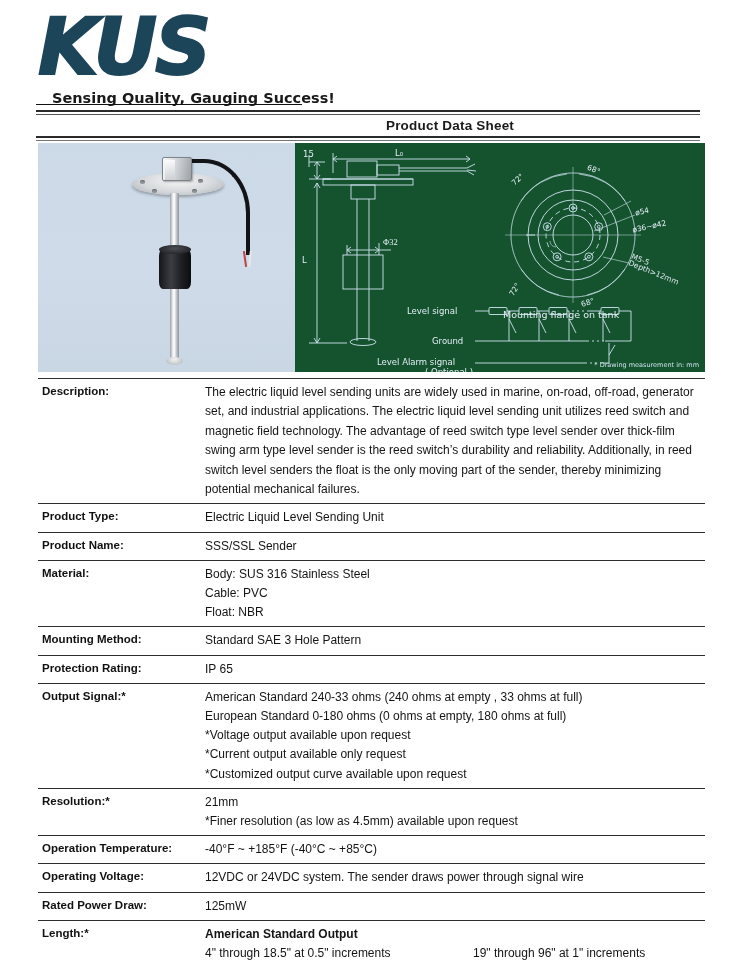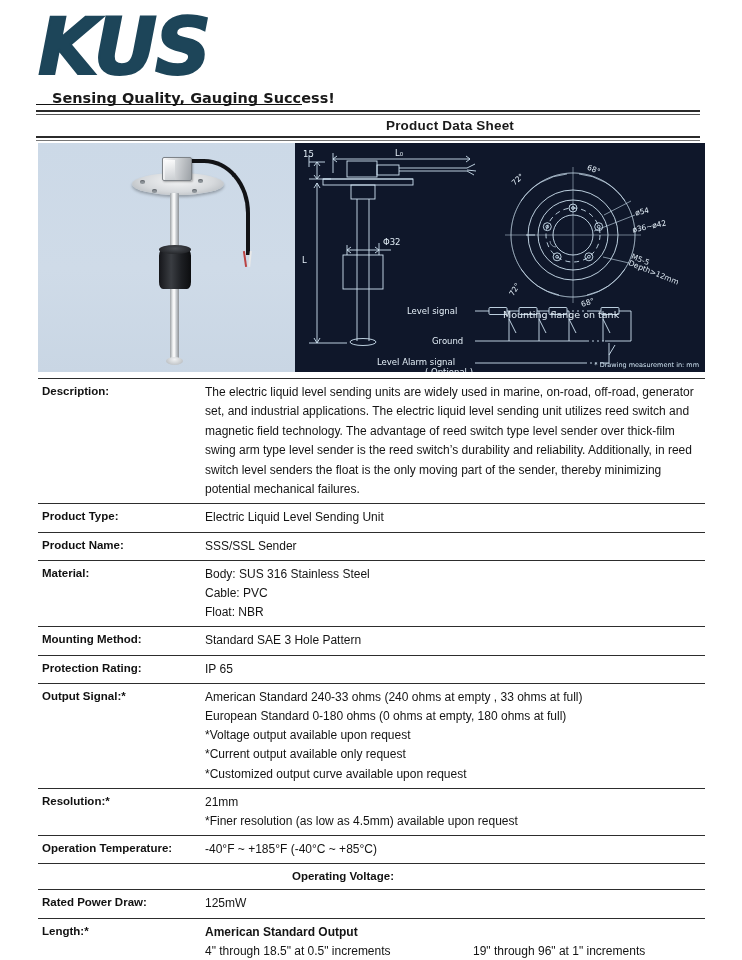--- a/index.html
+++ b/index.html
@@ -95,21 +95,21 @@
     border-right:4px solid #121316; border-bottom:0;
     border-top-right-radius:46px 54px;
     border-top:4px solid #121316;
   }
   .wire-r { position:absolute; left:118px; top:100px; width:2px; height:16px; background:#b44; transform:rotate(-8deg); }
   .wire-w { position:absolute; left:123px; top:100px; width:2px; height:16px; background:#e8e8e8; transform:rotate(6deg); }
 
   
   .bp-pane {
     position:relative; width:410px; height:229px;
-    background:#0f172a; color:#dce9f4; margin-left:0;
+    background:#14532d; color:#dce9f4; margin-left:0;
     font-family:"DejaVu Sans", sans-serif;
     overflow:hidden;
   }
   .bp-pane svg { position:absolute; left:0; top:0; }
   .bp-label { position:absolute; font-size:8.5px; color:#e3eef7; white-space:nowrap; }
   .bp-label.sm { font-size:7.5px; }
   .bp-note { position:absolute; right:6px; bottom:3px; font-size:6.5px; color:#cfe2f0; }
 
   
   .table { position:absolute; left:38px; top:378px; width:667px; }
@@ -281,21 +281,21 @@
             <line x1="126" y1="52" x2="134" y2="52"></line>
             <line x1="134" y1="52" x2="134" y2="32"></line>
             <line x1="134" y1="44" x2="140" y2="34"></line>
           </g>
         </g>
       </svg>
 
       <div class="bp-label" style="left:8px; top:6px;">15</div>
       <div class="bp-label" style="left:100px; top:5px;">L₀</div>
       <div class="bp-label" style="left:7px; top:112px;">L</div>
-      <div class="bp-label" style="left:88px; top:94px;">Φ32</div>
+      <div class="bp-label" style="left:88px; top:94px;font-family:Liberation Serif, serif;">Φ32</div>
 
       <div class="bp-label sm" style="left:216px; top:32px; transform:rotate(-42deg);">72°</div>
       <div class="bp-label sm" style="left:213px; top:142px; transform:rotate(-58deg);">72°</div>
       <div class="bp-label sm" style="left:292px; top:22px; transform:rotate(22deg);">68°</div>
       <div class="bp-label sm" style="left:286px; top:155px; transform:rotate(-18deg);">68°</div>
 
       <div class="bp-label sm" style="left:340px; top:64px; transform:rotate(-12deg);">ø54</div>
       <div class="bp-label sm" style="left:337px; top:79px; transform:rotate(-12deg);">ø36~ø42</div>
       <div class="bp-label sm" style="left:336px; top:112px; transform:rotate(22deg);">M5-5</div>
       <div class="bp-label sm" style="left:332px; top:125px; transform:rotate(22deg);">Depth&gt;12mm</div>
@@ -378,20 +378,23 @@
 
     <div class="trow">
       <div class="tlabel">Operation Temperature:</div>
       <div class="tval">
         <span class="ln">-40°F ~ +185°F (-40°C ~ +85°C)</span>
       </div>
     </div>
 
     <div class="trow">
       <div class="tlabel">Operating Voltage:</div>
+      <div class="tval">
+        <span class="ln">12VDC or 24VDC system.  The sender draws power through signal wire</span>
+      </div>
     </div>
 
     <div class="trow">
       <div class="tlabel">Rated Power Draw:</div>
       <div class="tval">
         <span class="ln">125mW</span>
       </div>
     </div>
 
     <div class="trow last">

